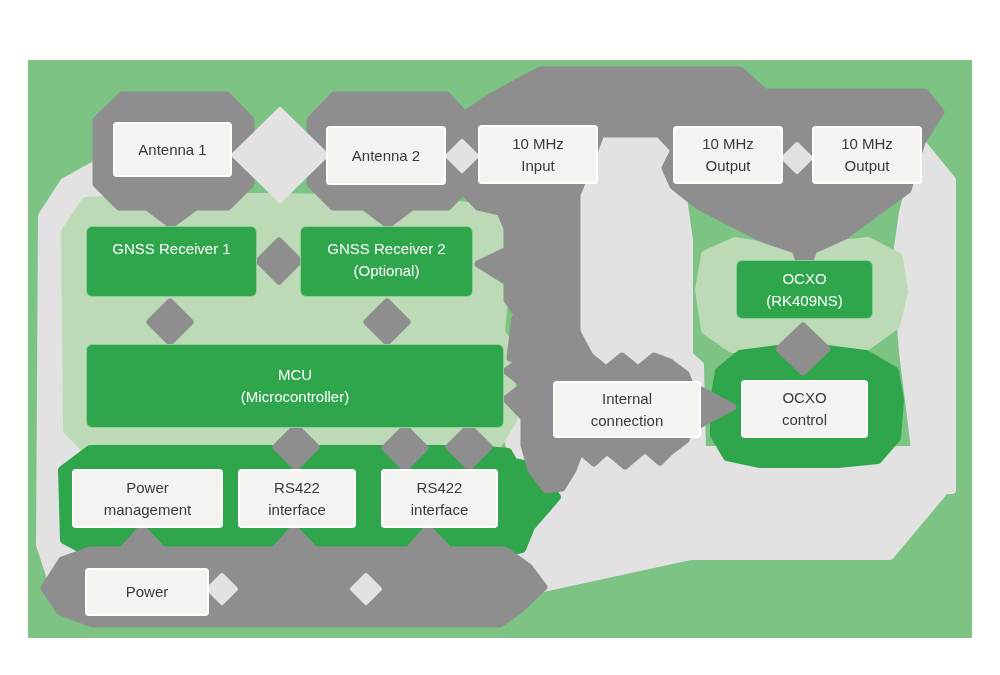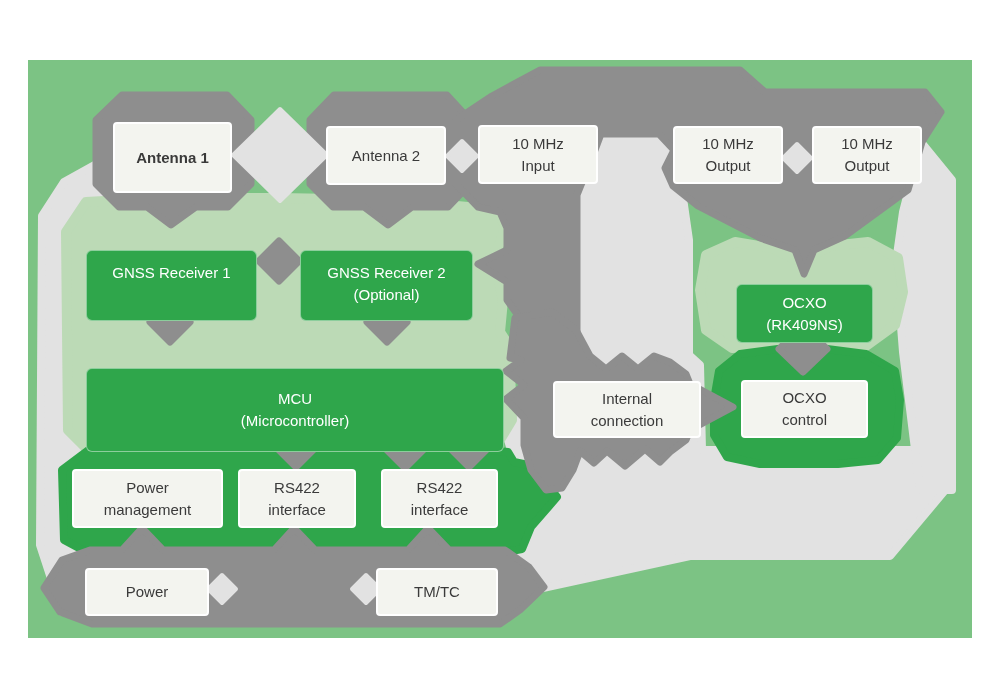--- a/index.html
+++ b/index.html
@@ -2,24 +2,24 @@
 <html><head>
 <meta charset="utf-8">
 <style>
   html,body{margin:0;padding:0;background:#fff;}
   .stage{position:relative;width:1000px;height:675px;background:#ffffff;overflow:hidden;
          font-family:"Liberation Sans",sans-serif;}
   .stage svg{position:absolute;left:0;top:0;}
   .box{position:absolute;box-sizing:border-box;display:flex;align-items:center;justify-content:center;
        text-align:center;white-space:pre-line;font-size:15px;line-height:1.45;border-radius:4px;}
   .box-white{background:#f3f4ef;border:2px solid #ffffff;color:#3a3a3a;}
-  .box-green{background:#2fa64b;border:1.5px solid rgba(255,255,255,.45);color:#ffffff;border-radius:6px;margin-top:24px;}
+  .box-green{background:#2fa64b;border:1.5px solid rgba(255,255,255,.45);color:#ffffff;border-radius:6px;}
   .top-align{align-items:flex-start;padding-top:11px;}
   
-  #antenna1{left:113px;top:122px;width:119px;height:71px;font-weight:bold;}
+  #antenna1{left:113px;top:122px;width:119px;height:55px;}
   #antenna2{left:326px;top:126px;width:120px;height:59px;text-align:right;}
   #mhzInput{left:478px;top:125px;width:120px;height:59px;}
   #mhzOutput1{left:673px;top:126px;width:110px;height:58px;}
   #mhzOutput2{left:812px;top:126px;width:110px;height:58px;}
   #gnss1{left:86px;top:226px;width:171px;height:71px;}
   #gnss2{left:300px;top:226px;width:173px;height:71px;}
   #mcu{left:86px;top:344px;width:418px;height:84px;}
   #ocxo{left:736px;top:260px;width:137px;height:59px;}
   #internal{left:553px;top:381px;width:148px;height:57px;}
   #ocxoControl{left:741px;top:380px;width:127px;height:58px;}
@@ -98,15 +98,14 @@
 connection</div>
   <div class="box box-white" id="ocxoControl">OCXO
 control</div>
   <div class="box box-white" id="powerMgmt">Power
 management</div>
   <div class="box box-white" id="rs422a">RS422
 interface</div>
   <div class="box box-white" id="rs422b">RS422
 interface</div>
   <div class="box box-white" id="power">Power</div>
-  <div class="box box-white" id="tmtc">TM/TC</div>
 
 </div>
 
 </body></html>

